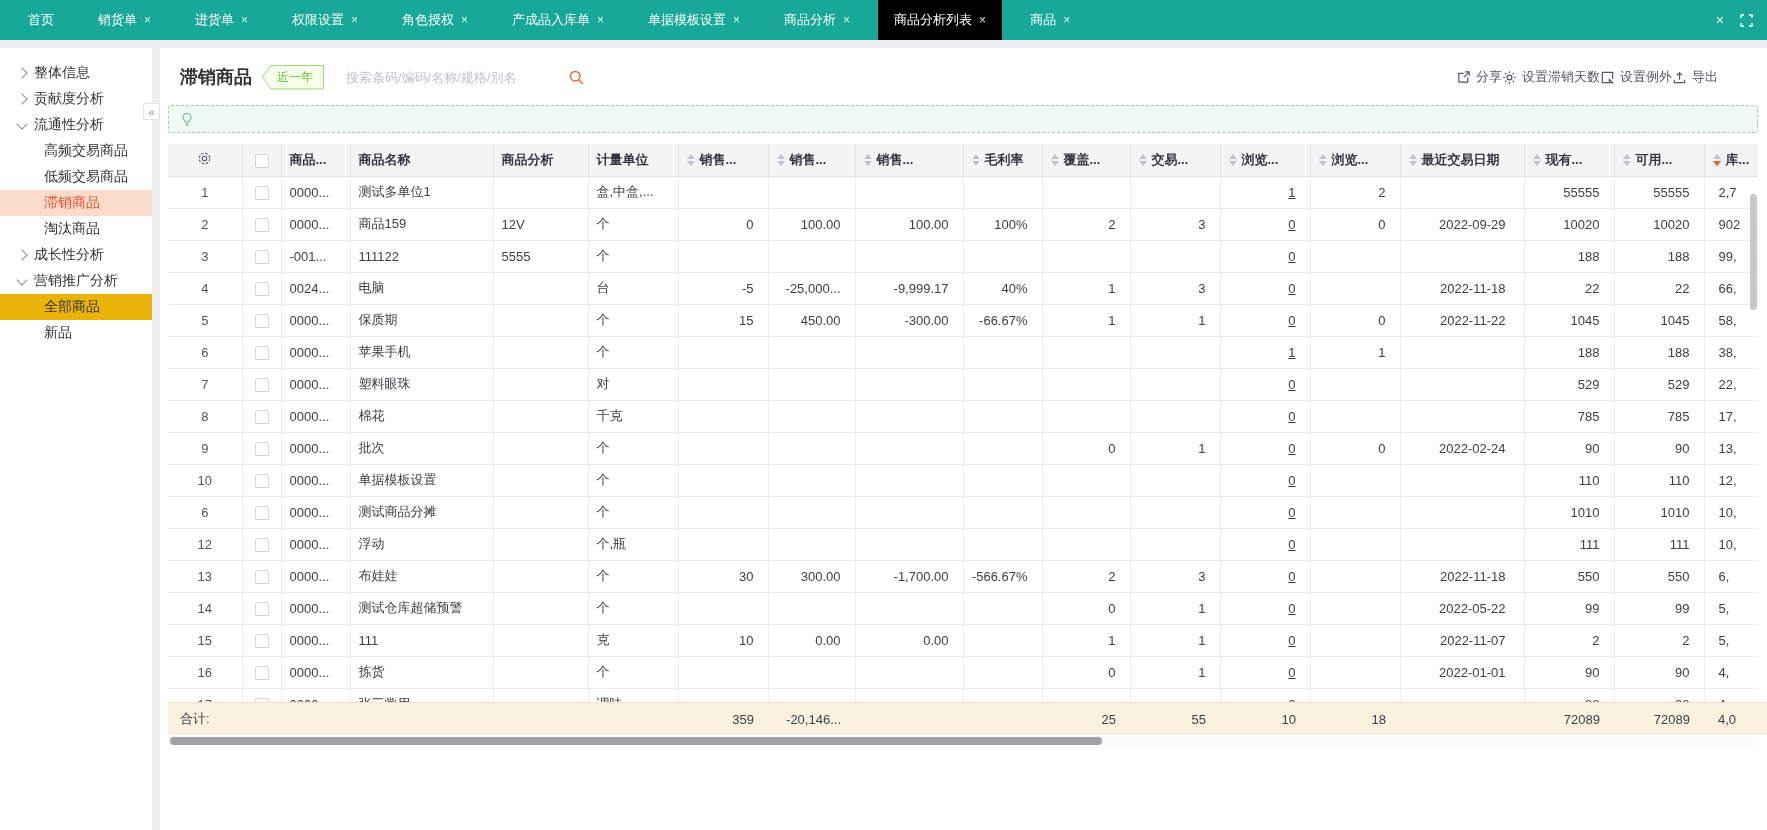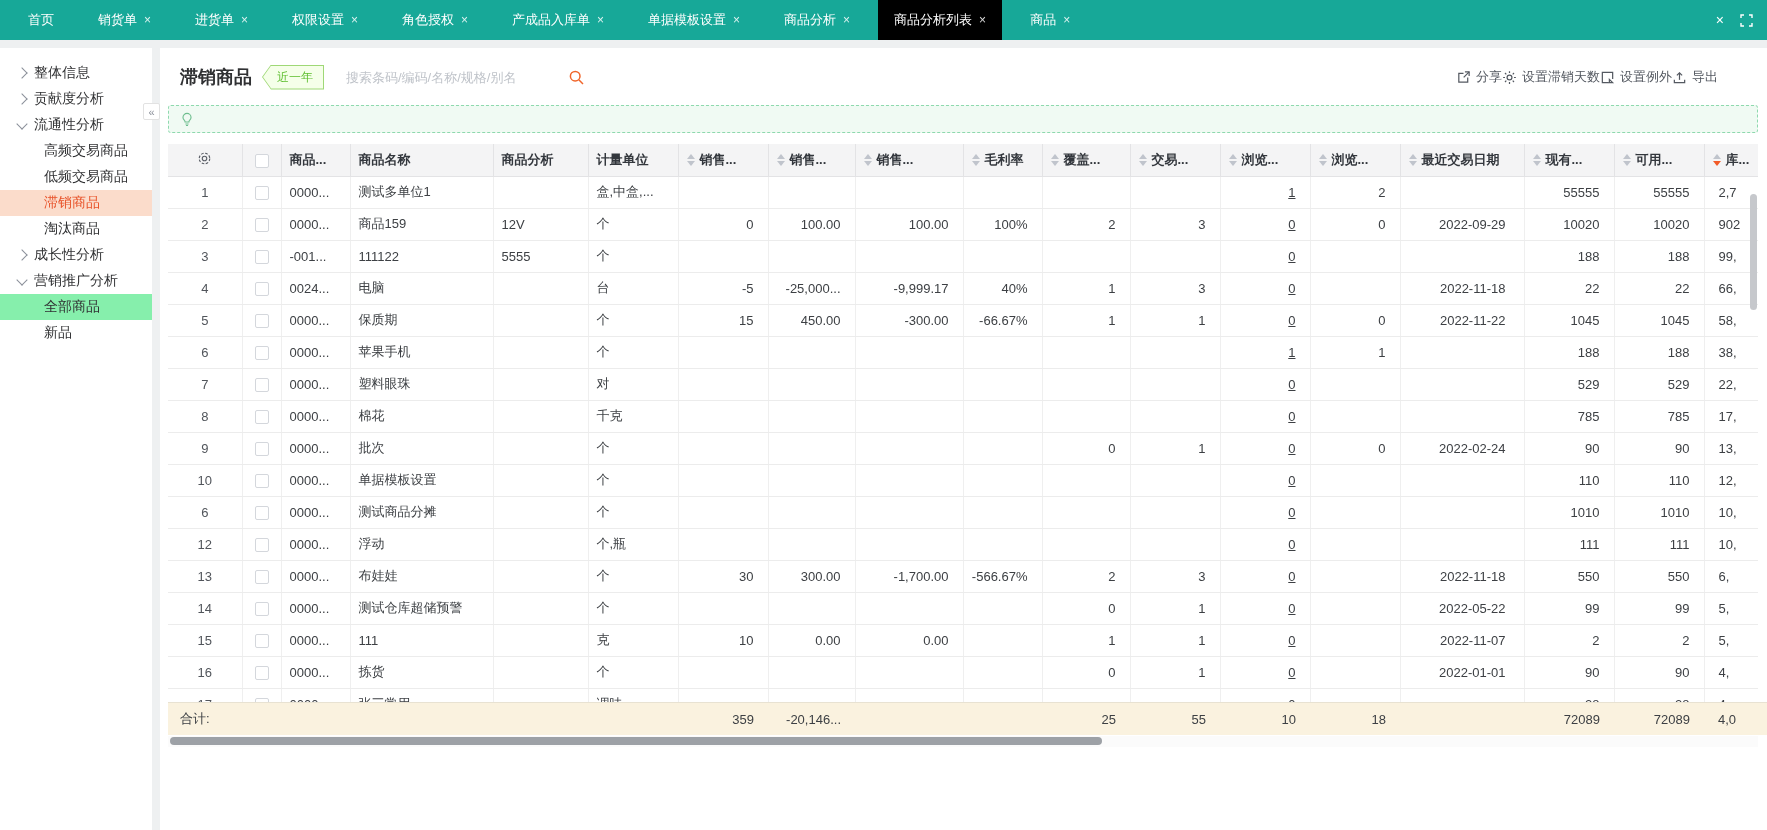--- a/index.html
+++ b/index.html
@@ -19,21 +19,21 @@
   
   .layout { position:relative; width:100%; height:790px; }
   .sidebar { position:absolute; left:0; top:8px; width:152px; height:782px; background:#fff; font-size:14px; color:#303133; padding-top:12px; }
   .side-item { height:26px; display:flex; align-items:center; cursor:pointer; }
   .side-item .arr { width:8px; height:8px; border-right:1px solid #8a8f99; border-bottom:1px solid #8a8f99; margin-right:8px; flex:0 0 auto; }
   .side-item .arr.collapsed { transform:rotate(-45deg); margin-top:0; }
   .side-item .arr.expanded  { transform:rotate(45deg); margin-top:-3px; }
   .side-item.lv0 { padding-left:18px; }
   .side-item.lv1 { padding-left:44px; }
   .side-item.sel-primary { background:#fbdccb; color:#e8532a; }
-  .side-item.sel-secondary { background:#86efac; }
+  .side-item.sel-secondary { background:#eab308; }
   .collapse-btn { position:absolute; left:143px; top:63px; width:17px; height:17px; background:#fff; border:1px solid #e2e2e2; border-radius:2px; font-size:11px; color:#8a8f99; display:flex; align-items:center; justify-content:center; cursor:pointer; z-index:5; }
 
   .main { position:absolute; left:160px; top:8px; width:1607px; height:782px; background:#fff; padding:10px 9px 0 8px; }
 
   
   .page-header { display:flex; align-items:center; height:38px; }
   .page-title { font-size:18px; font-weight:700; color:#303133; margin-left:12px; }
   .tag-outer { margin-left:10px; background:#9fd876; clip-path:polygon(9px 0,100% 0,100% 100%,9px 100%,0 50%); padding:1px; display:inline-block; }
   .tag-inner { background:#f5ffe9; clip-path:polygon(8.2px 0,100% 0,100% 100%,8.2px 100%,0 50%); color:#5dbe2d; font-size:12px; padding:3px 10px 3px 14px; display:block; }
   .search-box { display:flex; align-items:center; margin-left:22px; }

